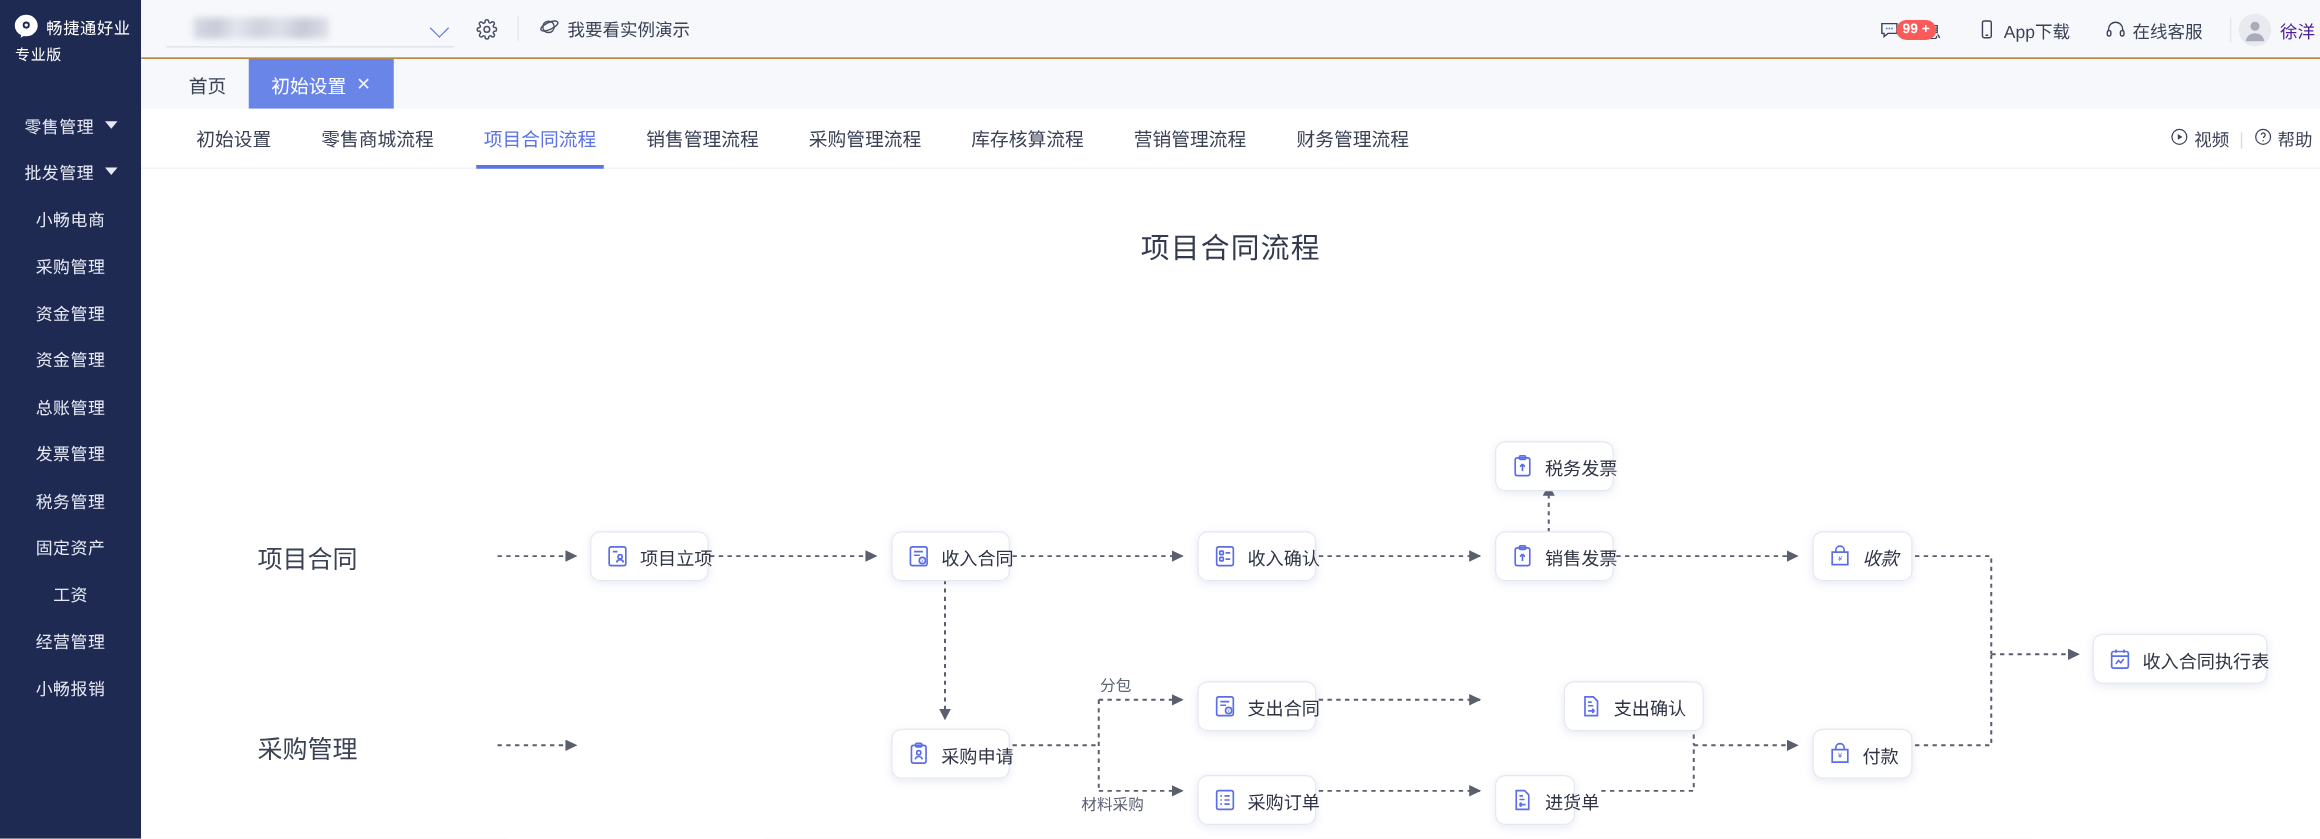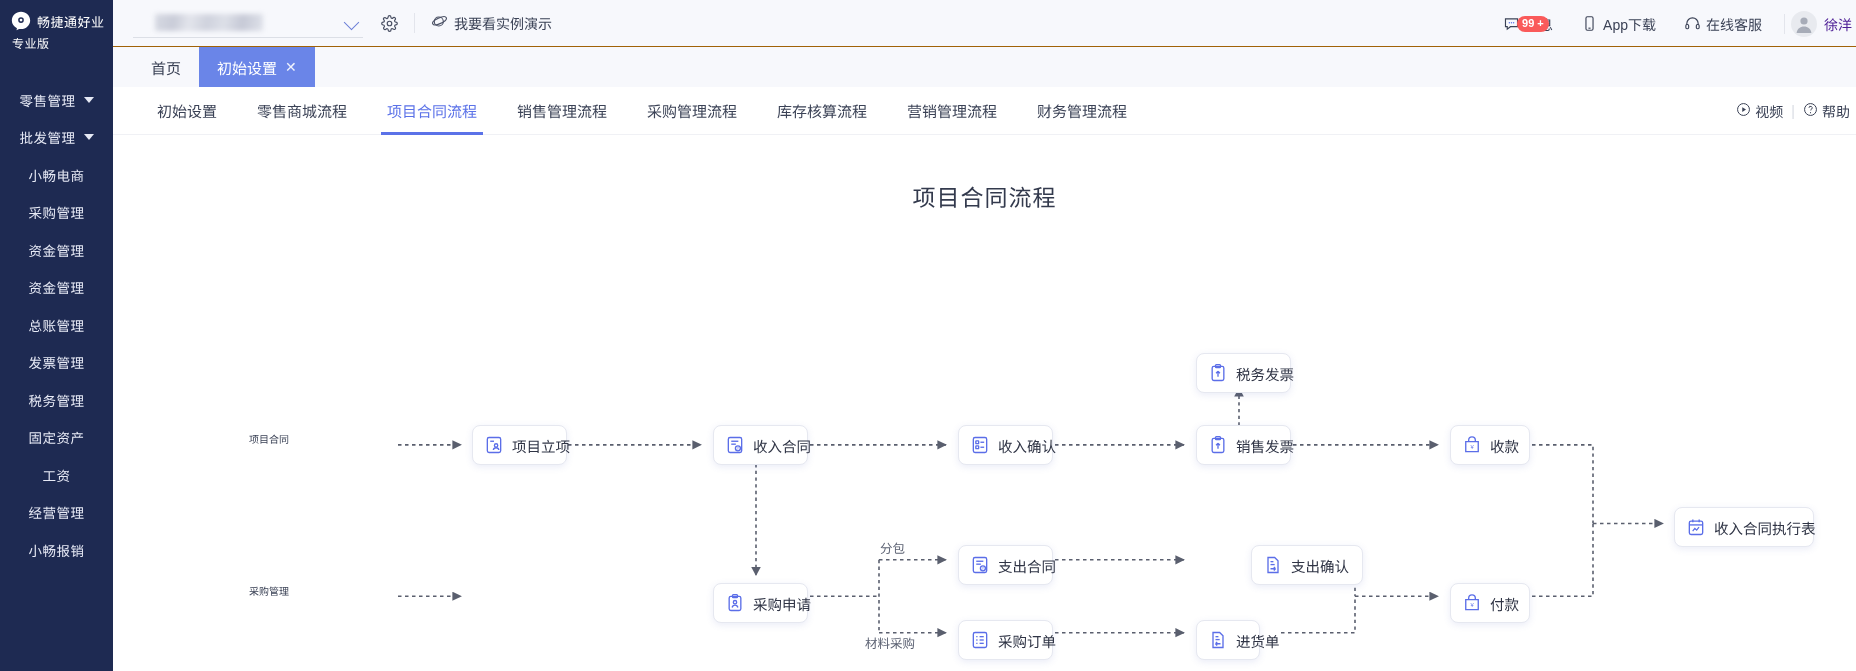--- a/index.html
+++ b/index.html
@@ -128,21 +128,21 @@
   .srt-sep { color: #d9dce3; padding: 0 2px; }
 
   .page-title {
     text-align: center; font-size: 23px; color: #333a4d;
     margin-top: 44px; letter-spacing: 1px; font-weight: normal;
   }
 
   
   .canvas { position: relative; flex: 1 1 auto; }
   .flow-label {
-    position: absolute; font-size: 10px; color: #3b4256; white-space: nowrap; margin-left: 43px;
+    position: absolute; font-size: 20px; color: #3b4256; white-space: nowrap;
   }
   .branch-label {
     position: absolute; font-size: 12.5px; color: #5c6273; white-space: nowrap;
   }
   .node {
     position: absolute; height: 40px; background: #fff;
     border: 1px solid #e6e8f0; border-radius: 8px;
     box-shadow: 0 2px 7px rgba(90,105,190,.13);
     display: flex; align-items: center; gap: 8px; padding: 0 15px 0 11px;
     font-size: 14.5px; color: #2f3445; white-space: nowrap; cursor: pointer;
@@ -438,21 +438,21 @@
             <span>税务发票</span>
           </div>
           <div class="node" style="left: 1083px; top: 212px; width: 95px;">
             <span class="nicon"><svg viewBox="0 0 24 24" width="20" height="20" fill="none" stroke="#5b6ee8" stroke-width="1.6">
                 <rect x="5" y="4" width="14" height="17" rx="2"></rect>
                 <rect x="9" y="2" width="6" height="3.4" rx="1"></rect>
                 <path d="M12 16.5V10m0 0l-2.3 2.3M12 10l2.3 2.3"></path>
               </svg></span>
             <span>销售发票</span>
           </div>
-          <div class="node" style="left: 1337px; top: 212px; width: 80px;">
+          <div class="node" style="left: 1337px; top: 212px; width: 80px; font-style: italic;">
             <span class="nicon"><svg viewBox="0 0 24 24" width="20" height="20" fill="none" stroke="#5b6ee8" stroke-width="1.6">
                 <path d="M4.5 8h15v12h-15z"></path>
                 <path d="M8 8V6.2a4 4 0 018 0V8"></path>
                 <text x="12" y="16.5" font-size="7" text-anchor="middle" fill="#5b6ee8" stroke="none">¥</text>
               </svg></span>
             <span>收款</span>
           </div>
           <div class="node" style="left: 1561px; top: 294px; width: 140px;">
             <span class="nicon"><svg viewBox="0 0 24 24" width="20" height="20" fill="none" stroke="#5b6ee8" stroke-width="1.6">
                 <rect x="4" y="5" width="16" height="16" rx="2"></rect>

